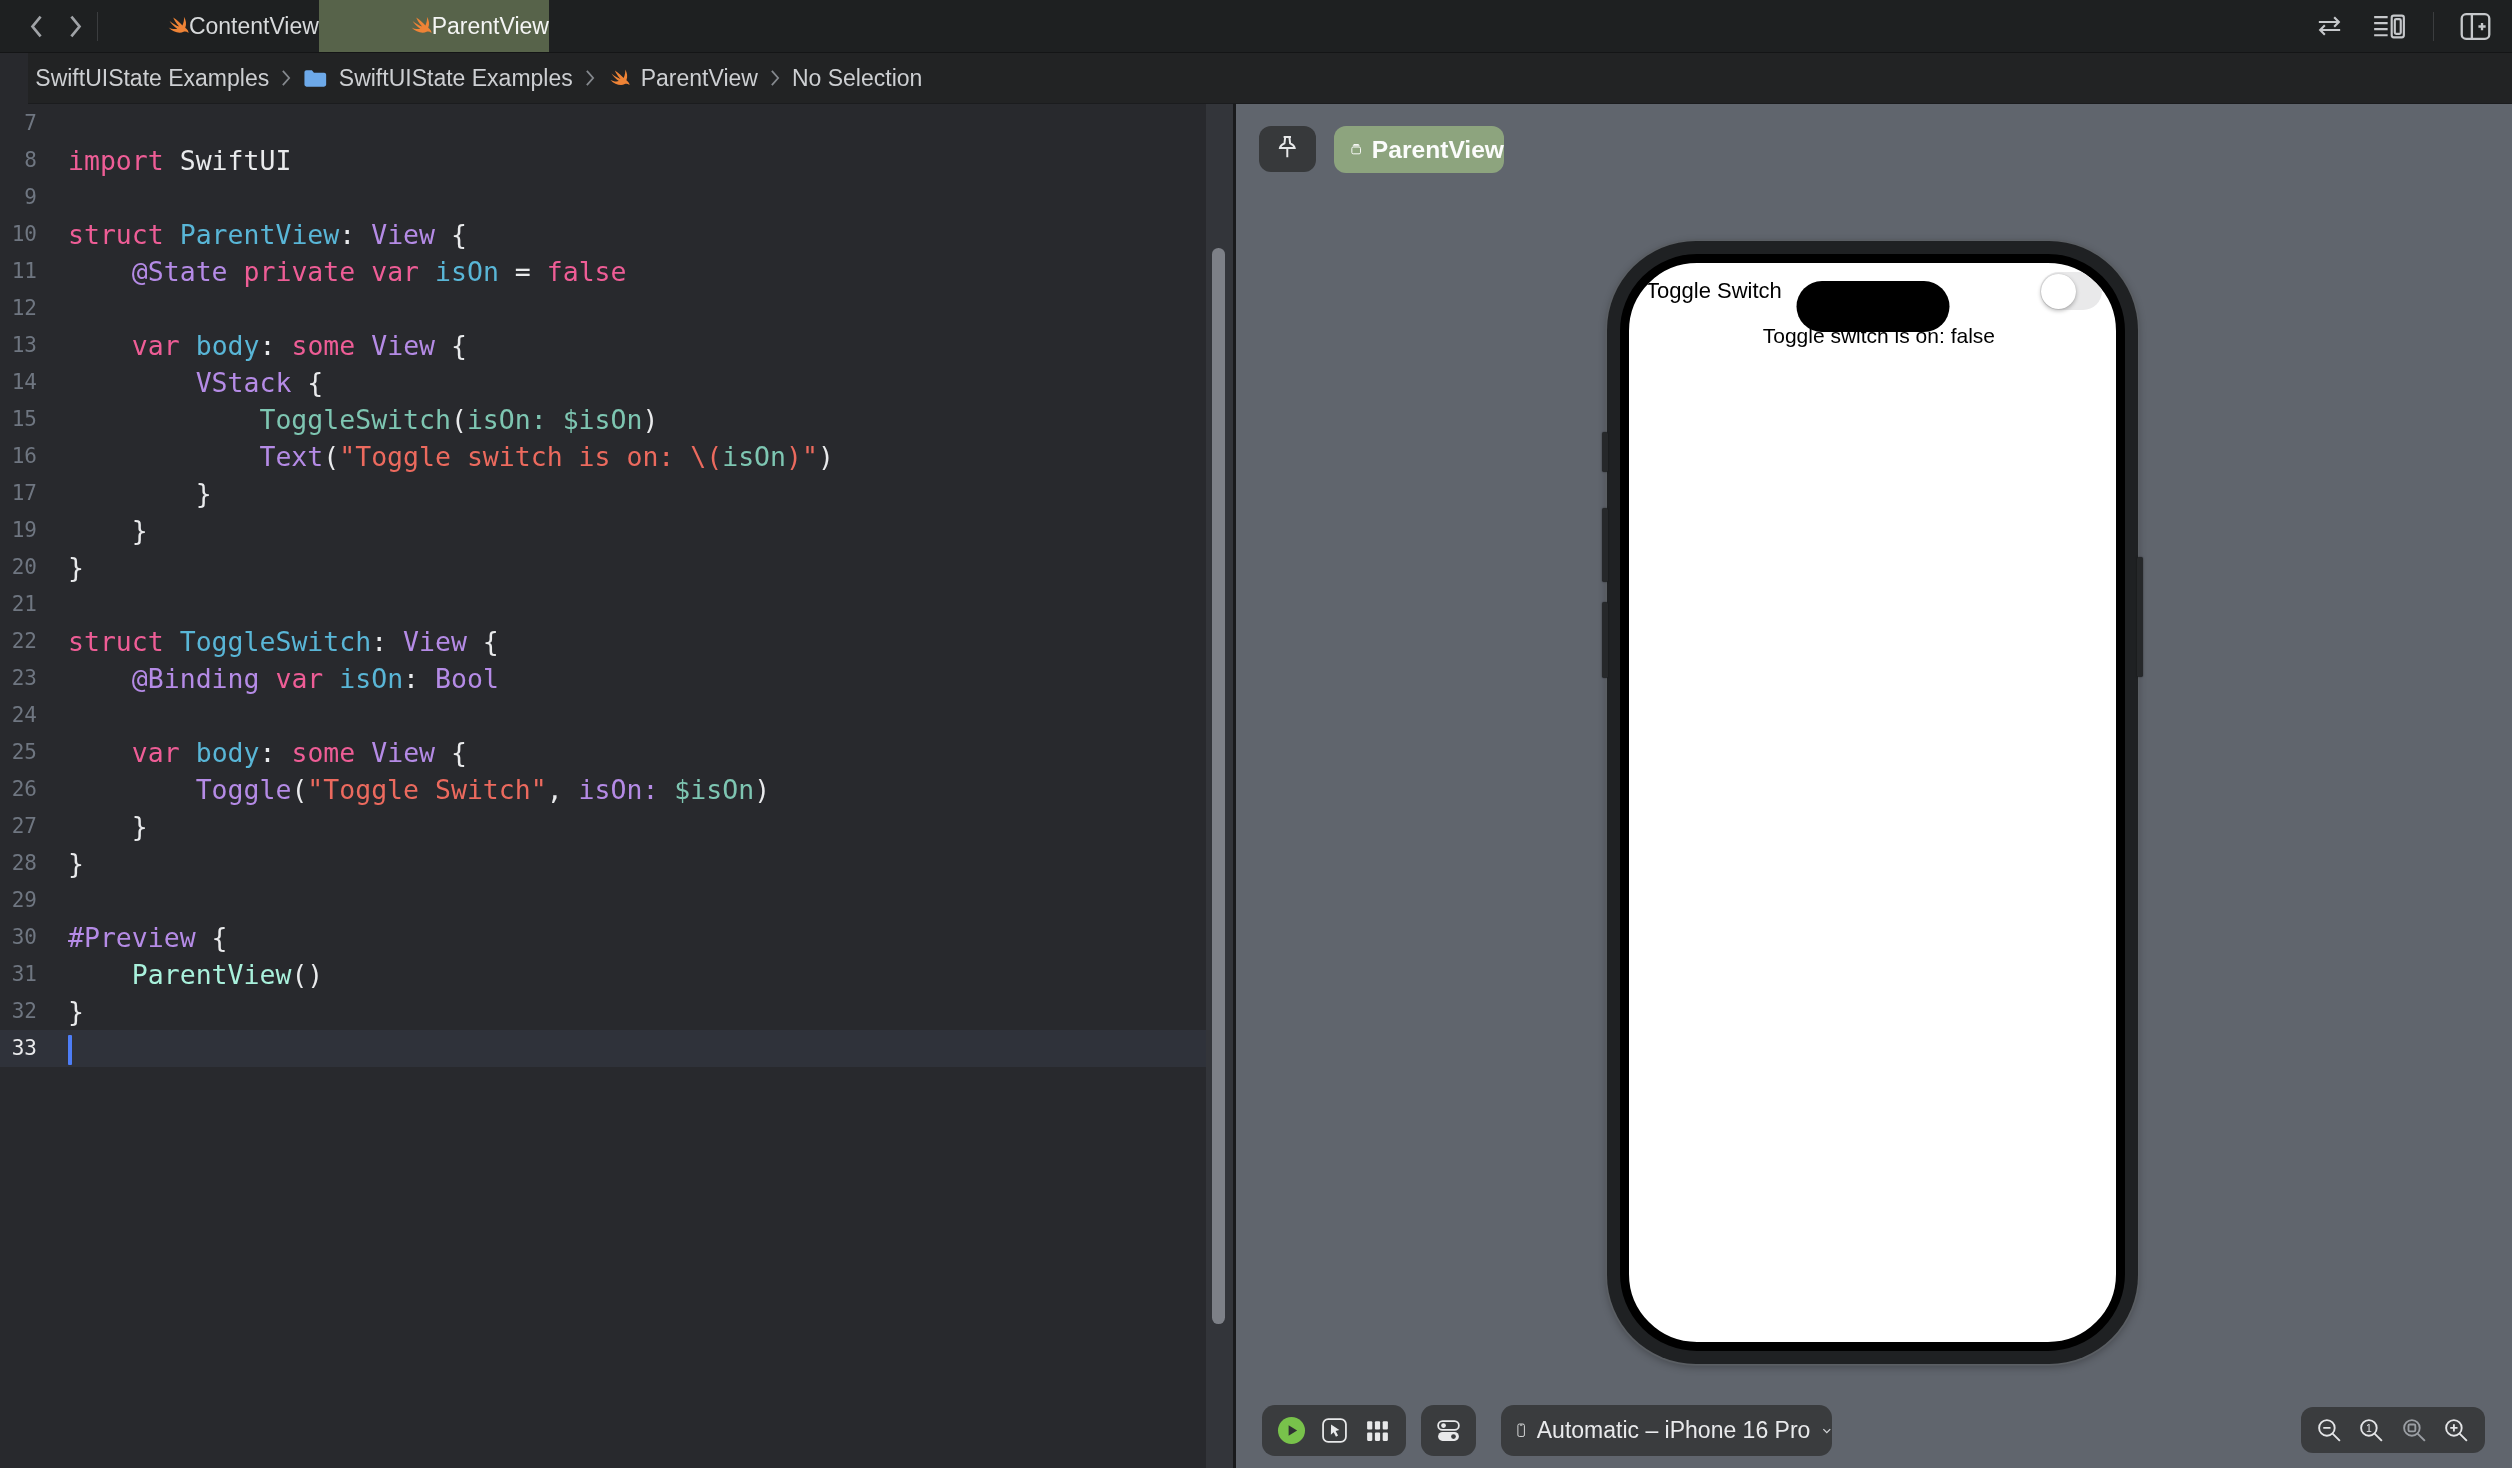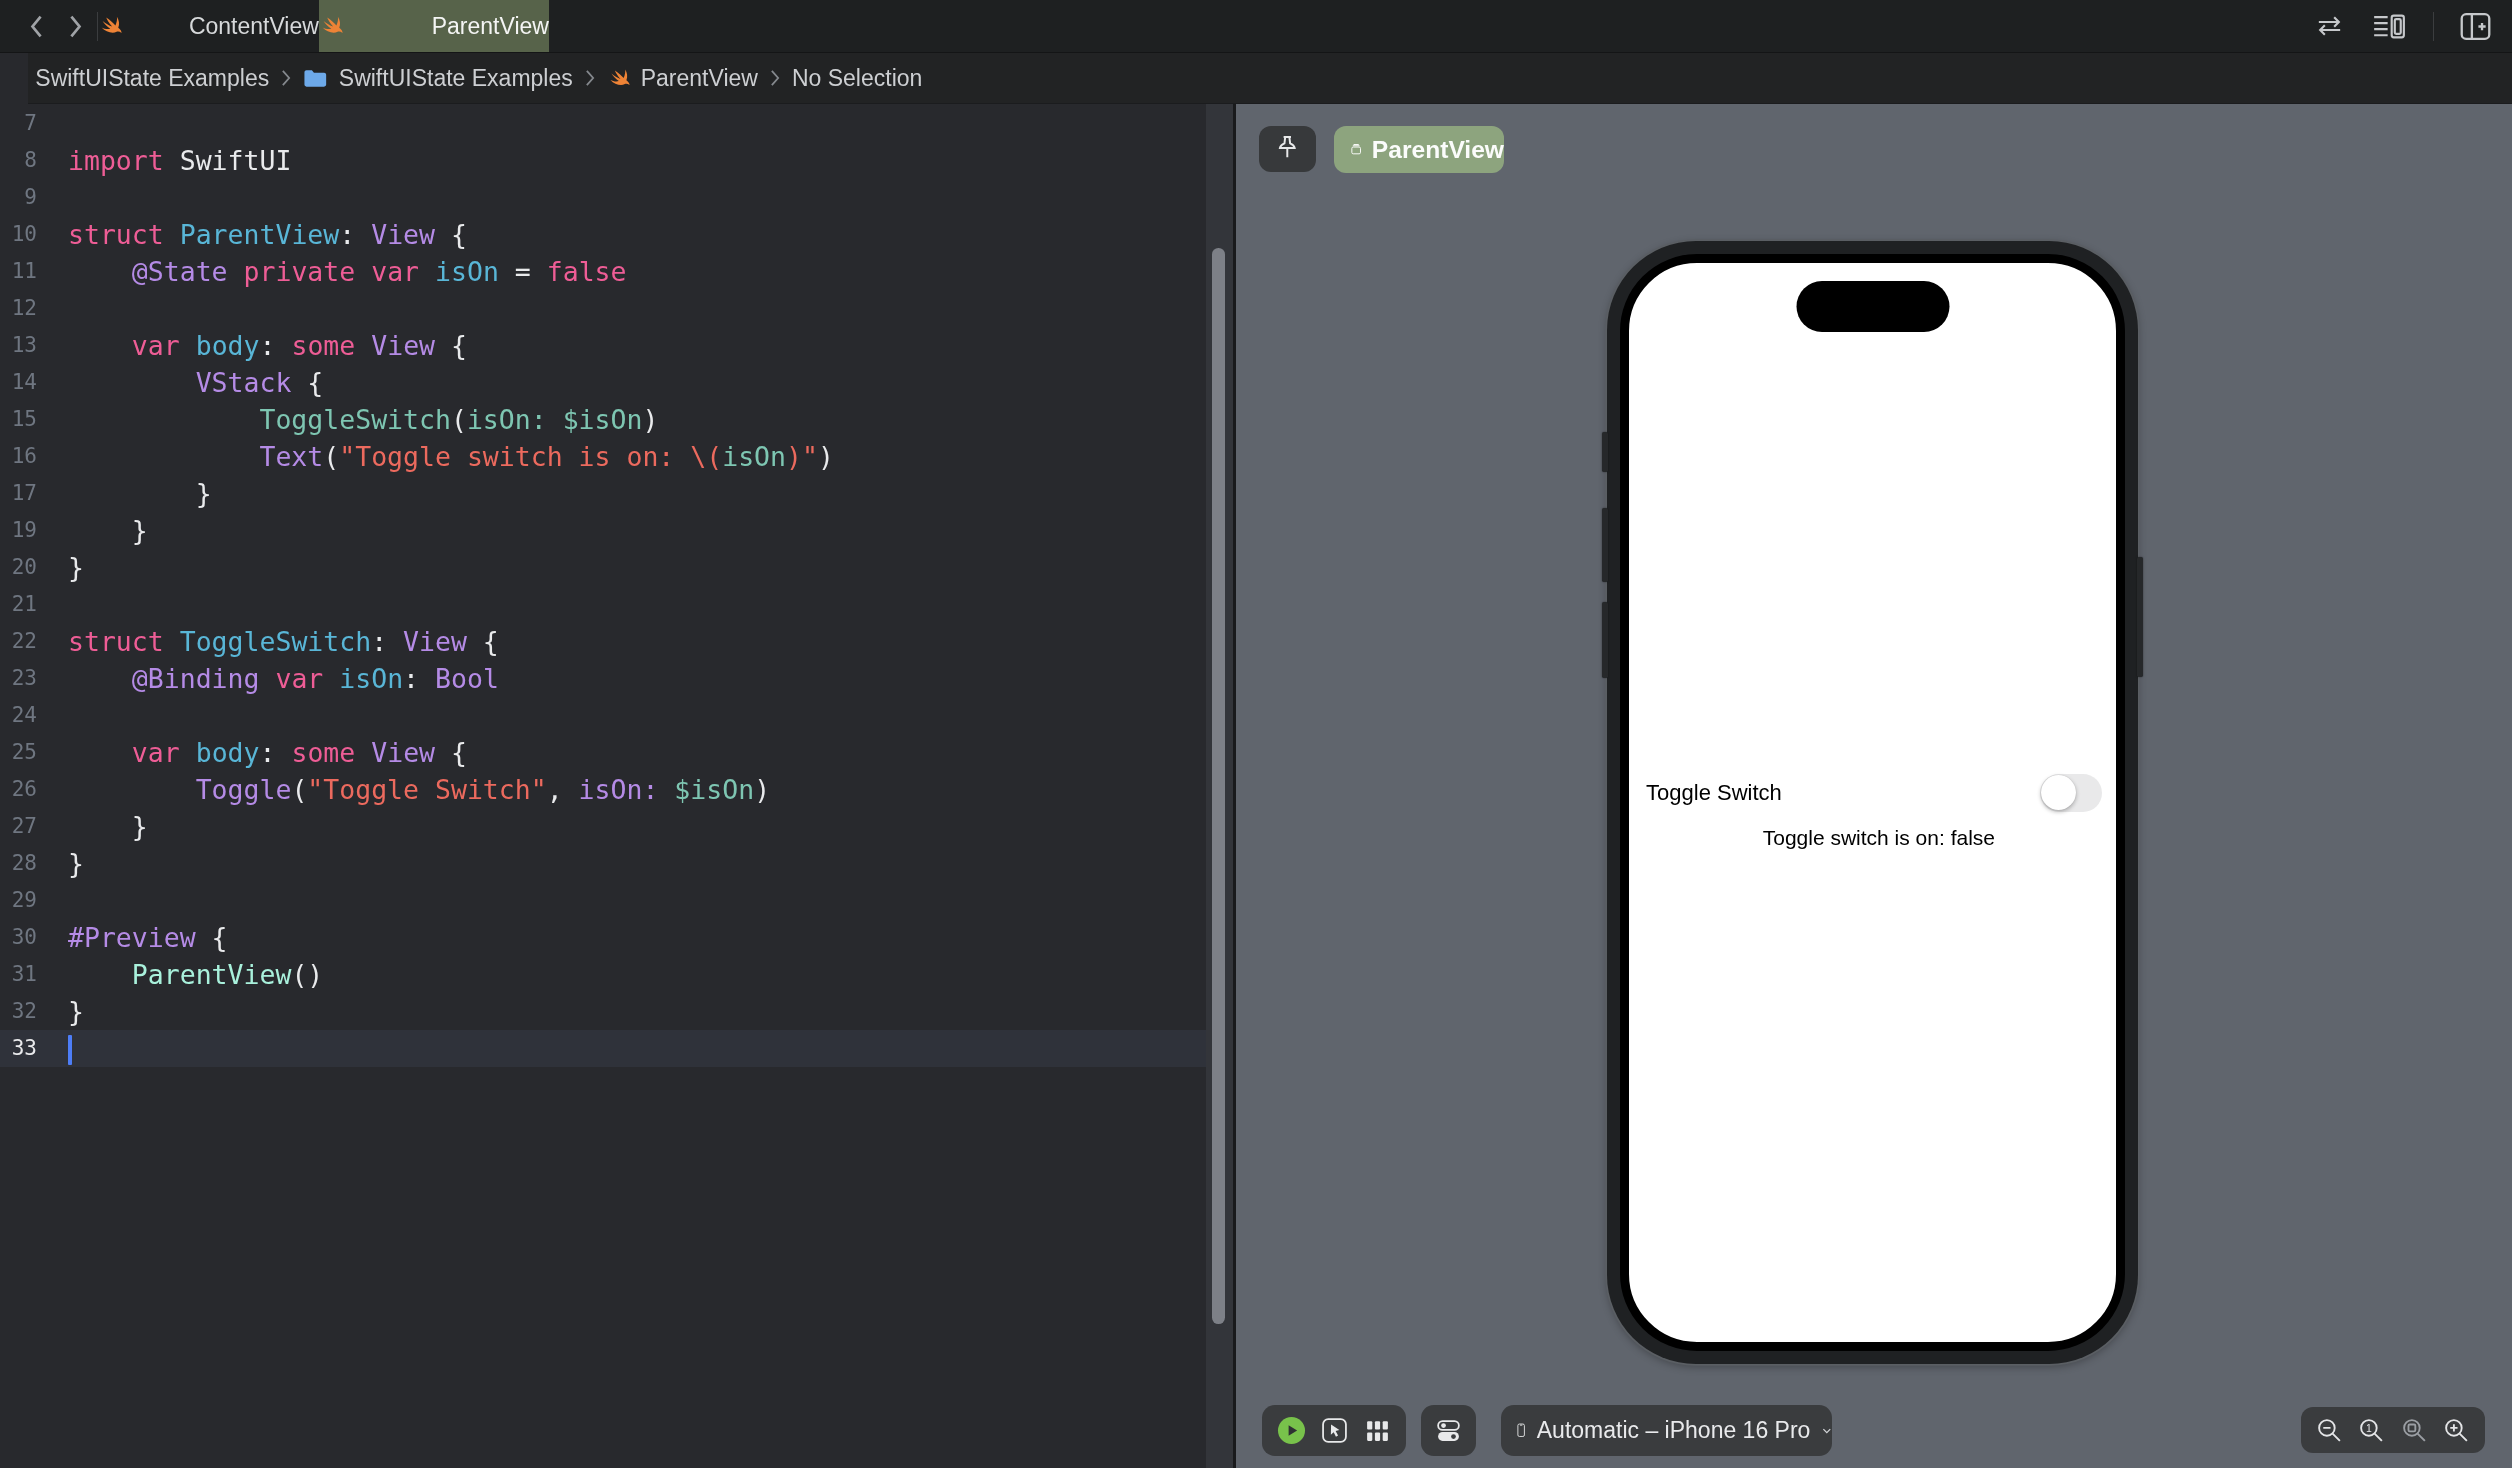--- a/index.html
+++ b/index.html
@@ -6,21 +6,21 @@
   html,body { background:#17181a; }
   body { width:2512px; height:1469px; font-family:"Liberation Sans", sans-serif; }
   .app { position:relative; width:2512px; height:1469px; overflow:hidden; background:#28292d; }
 
   
   .tabbar { position:absolute; left:0; top:0; width:2512px; height:53px; background:#1e2021;
             display:flex; align-items:stretch; border-bottom:0.9px solid #141516; }
   .nav { display:flex; align-items:center; gap:18px; padding-left:27px; width:97px; flex:none; }
   .nav svg { display:block; }
   .tb-sep { width:0.9px; height:29px; background:#3b3d3f; align-self:center; flex:none; }
-  .tab { width:221px; flex:none; display:flex; align-items:center; justify-content:space-between; gap:0;
+  .tab { width:221px; flex:none; display:flex; align-items:center; justify-content:flex-end; gap:0;
          color:#d7d9db; font-size:23px; cursor:default; }
   .tab.active { width:230px; background:#57634a; color:#f4f5f4; }
   .tabbar-right { margin-left:auto; display:flex; align-items:center; gap:25.5px; padding-right:20px; }
 
   
   .jumpbar { position:absolute; left:0; top:53px; width:2512px; height:51px; background:#222324;
              display:flex; align-items:center; gap:11px; padding-left:7.3px;
              font-size:23px; color:#cdcfd2; border-bottom:0.9px solid #1b1c1e;margin-left:28px; }
   .crumb { white-space:nowrap; }
   .crumb-sep { display:flex; align-items:center; }
@@ -63,21 +63,21 @@
   .sb-l { left:-5.5px; width:6.4px; }
   .sb-1 { top:191px; height:40px; }
   .sb-2 { top:267px; height:74px; }
   .sb-3 { top:361px; height:76px; }
   .sb-r { right:-4.6px; width:5.5px; top:316px; height:120px; }
   .screen { position:absolute; inset:12.8px; background:#ffffff; border:9px solid #000;
             border-radius:77px; overflow:hidden; }
   .island { position:absolute; left:50%; transform:translateX(-50%); top:18px;
             width:153px; height:51px; background:#000; border-radius:25.5px; }
   .phone-ui { position:absolute; inset:0; display:flex; flex-direction:column; align-items:center;
-              justify-content:center; gap:14px; padding:0 14.6px 0 17.3px; transform:translateY(9px); }
+              gap:14px; padding:0 14.6px 0 17.3px; transform:translateY(9px); }
   .toggle-row { width:100%; display:flex; align-items:center; justify-content:space-between; }
   .toggle-label { font-size:22px; color:#000; }
   .ios-switch { position:relative; width:62px; height:38px; border-radius:19px; background:#e9e9ea; flex:none; }
   .ios-knob { position:absolute; left:1.8px; top:1.8px; width:35px; height:35px; border-radius:50%; background:#fff;
               box-shadow:0 1.8px 4.6px rgba(0,0,0,.28), 0 0 0.9px rgba(0,0,0,.2); }
   .status-text { font-size:21px; color:#000;margin-left:10px; }
 
   
   .ctl { position:absolute; background:#3a3c3e; border-radius:12.8px; display:flex; align-items:center; }
   .ctl-group1 { left:25.5px; top:1301px; width:144px; height:51px; justify-content:center; gap:15.5px; }

